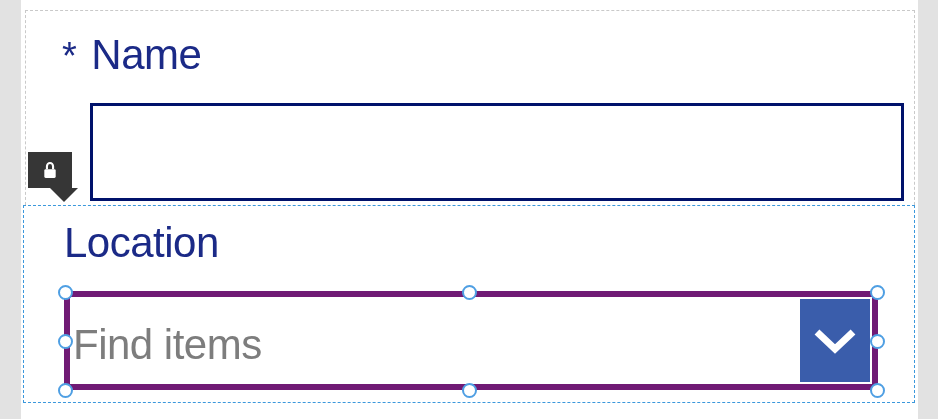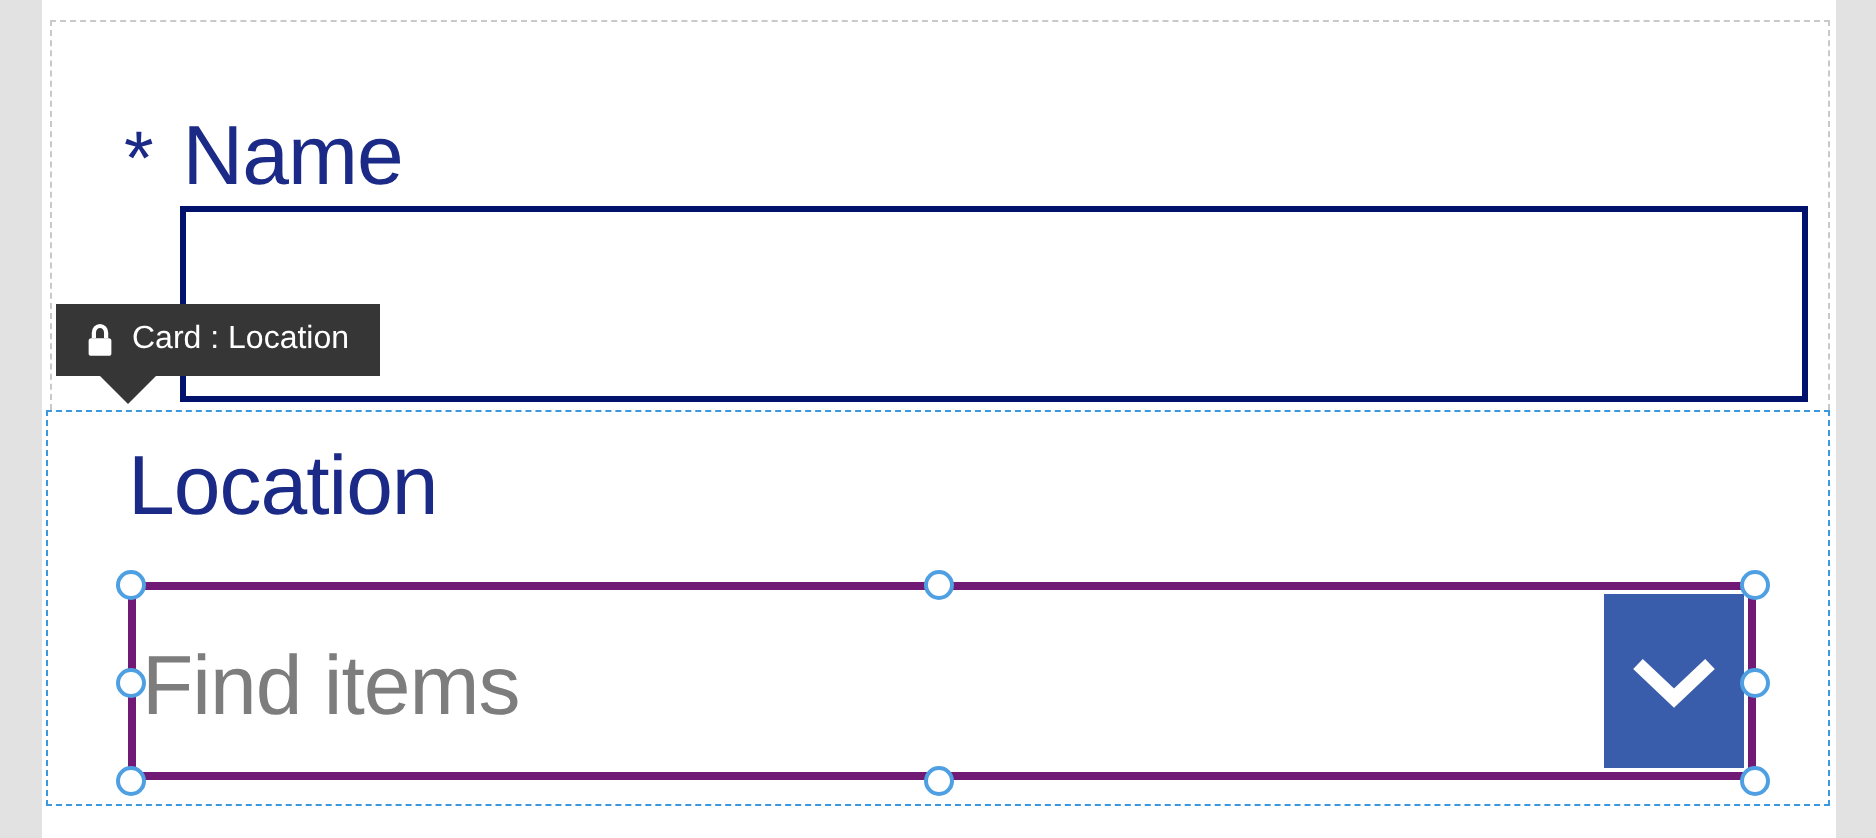--- a/index.html
+++ b/index.html
@@ -33,21 +33,21 @@
   }
   .field-label {
     position: absolute;
     color: #1b2a87;
     font-size: 42px;
     font-weight: 400;
     line-height: 1.2;
     letter-spacing: -0.5px;
     white-space: nowrap;
   }
-  .label-name { left: 36px; top: 19px; margin-top: 23px; }
+  .label-name { left: 36px; top: 19px; }
   .label-name .req { margin-right: 15px; font-size: 38px; }
   .text-input {
     position: absolute;
     left: 64px; top: 92px;
     width: 814px; height: 98px;
     border: 3px solid #00126b;
     background: #ffffff;
   }
 
   
@@ -56,21 +56,21 @@
     left: 23px; top: 205px;
     width: 892px; height: 198px;
     border: 1px dashed #3b98dc;
   }
   .label-location { left: 75px; top: 217px; }
 
   .combobox {
     position: absolute;
     left: 64px; top: 291px;
     width: 814px; height: 99px;
-    border: 4px solid #701a75;
+    border: 6px solid #701a75;
     background: #ffffff;
   }
   .combo-search {
     position: absolute;
     left: 0; top: 0;
     width: 720px; height: 95px;
     border: none;
     outline: none;
     background: transparent;
     padding: 0 0 0 3px;
@@ -162,17 +162,16 @@
   <div class="handle" style="left:869.5px; top:333.5px;"></div>
   <div class="handle" style="left:57.5px; top:382.5px;"></div>
   <div class="handle" style="left:461.5px; top:382.5px;"></div>
   <div class="handle" style="left:869.5px; top:382.5px;"></div>
 
   <div class="card-tooltip">
     <svg width="14" height="18" viewBox="0 0 16 20">
       <path d="M4.5 9 V5.8 a3.5 3.8 0 0 1 7 0 V9" fill="none" stroke="#ffffff" stroke-width="2.4"></path>
       <rect x="1.5" y="9" width="13" height="10" rx="1.5" fill="#ffffff"></rect>
     </svg>
-    <span>Card : Location</span>
     <div class="tooltip-caret"></div>
   </div>
 
 </div>
 
 </body></html>

